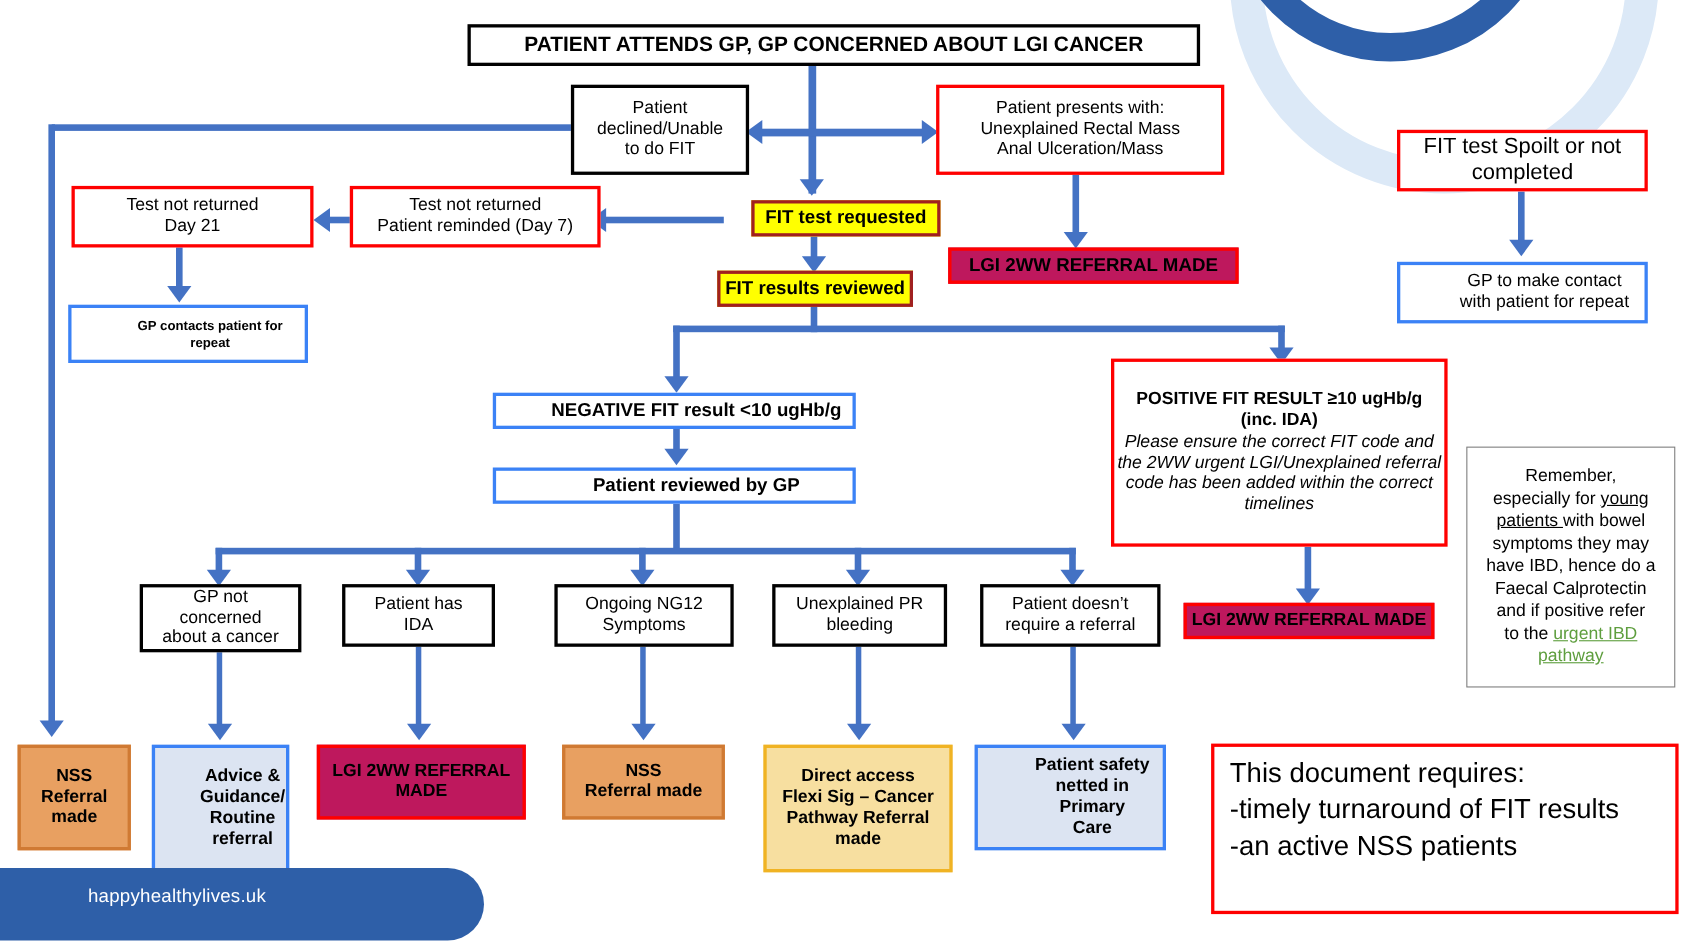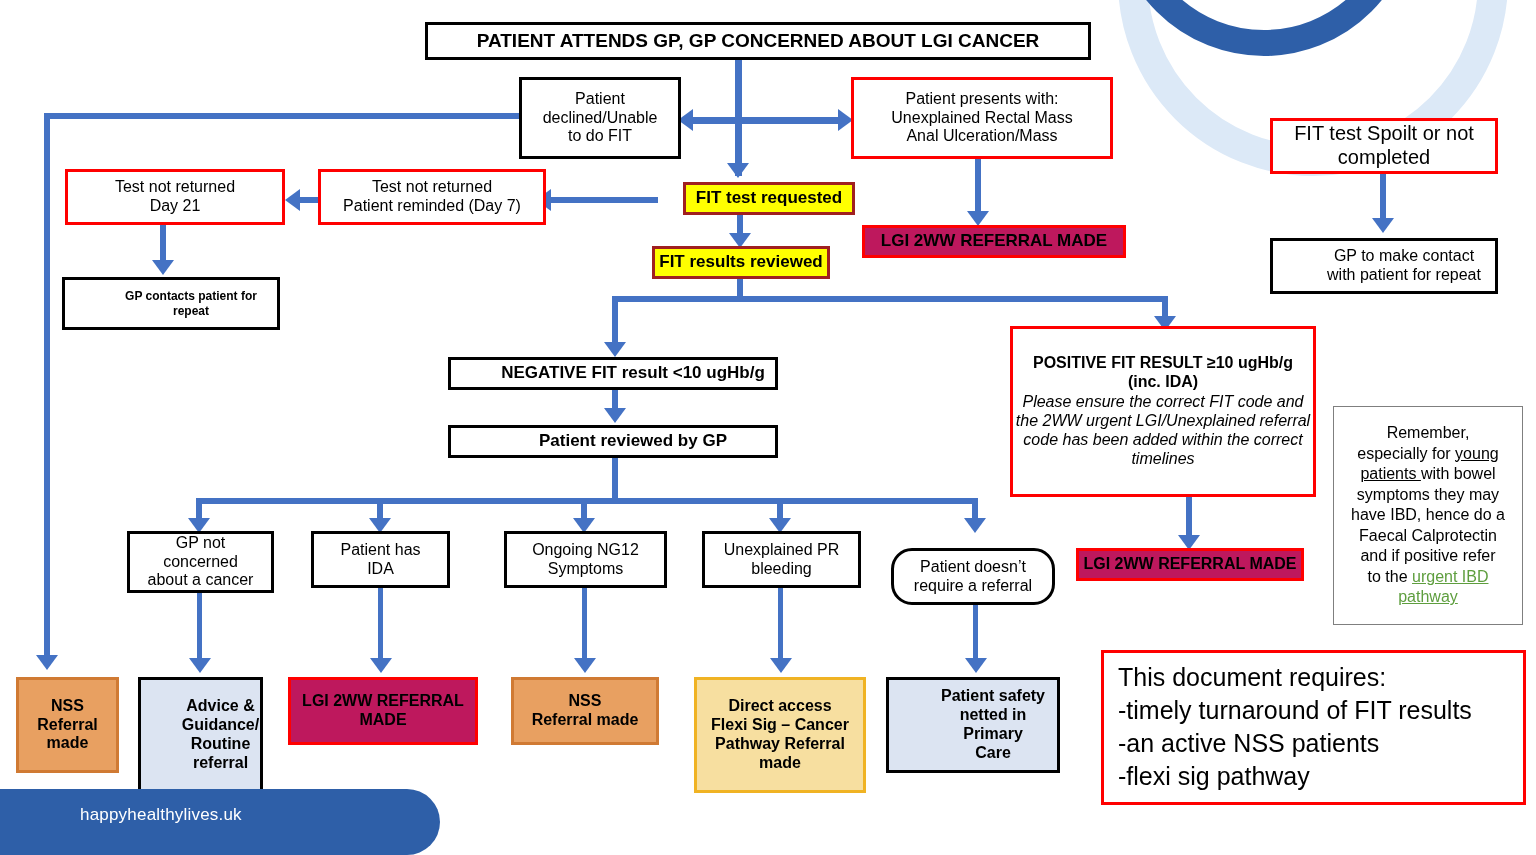--- a/index.html
+++ b/index.html
@@ -18,21 +18,21 @@
     align-items:center;
     justify-content:center;
     text-align:center;
     background:#ffffff;
     line-height:1.18;
     z-index:5;
   }
   .node .txt{display:block;width:100%;padding:0 4px;white-space:pre-line;}
   .b-black{border:3px solid #000000;}
   .b-red{border:3px solid #FF0000;}
-  .b-blue{border:3px solid #000000;padding-left:40px;}
+  .b-blue{border:3px solid #3b82f6;padding-left:40px;}
   .b-darkred{border:3px solid #A02020;}
   .b-orange{border:3px solid #D07A33;}
   .b-gold{border:3px solid #F0B323;}
   .b-grey{border:1.5px solid #7F7F7F;}
   .f-yellow{background:#FFFF00;}
   .f-red{background:#be185d;}
   .f-orange{background:#E8A061;}
   .f-lblue{background:#DCE4F2;}
   .f-gold{background:#F7DFA0;}
   .bold{font-weight:bold;}
@@ -226,21 +226,21 @@
   <div class="node b-black" style="left:504px;top:531px;width:163px;height:57px;font-size:16px;">
     <span class="txt">Ongoing NG12
 Symptoms</span>
   </div>
 
   <div class="node b-black" style="left:702px;top:531px;width:159px;height:57px;font-size:16px;">
     <span class="txt">Unexplained PR
 bleeding</span>
   </div>
 
-  <div class="node b-black" style="left:891px;top:548px;width:164px;height:57px;font-size:16px;border-radius:21px;">
+  <div class="node b-black" style="left:891px;top:531px;width:164px;height:57px;font-size:16px;">
     <span class="txt">Patient doesn’t
 require a referral</span>
   </div>
 
   <div class="node b-orange f-orange bold" style="left:16px;top:677px;width:103px;height:96px;font-size:16px;">
     <span class="txt">NSS
 Referral
 made</span>
   </div>
 
@@ -281,26 +281,25 @@
       <span class="u">patients </span><span>with bowel</span><br>
       <span>symptoms they may</span><br>
       <span>have IBD, hence do a</span><br>
       <span>Faecal Calprotectin</span><br>
       <span>and if positive refer</span><br>
       <span>to the </span><span class="glink">urgent IBD</span><br>
       <span class="glink">pathway</span>
     </span>
   </div>
 
-  <div class="node b-red" style="left:1101px;top:650px;width:425px;height:155px;align-items:flex-start;">
+  <div class="node b-red" style="left:1101px;top:676px;width:425px;height:155px;align-items:flex-start;">
     <div class="note-list">
       <div>This document requires:</div>
       <div>-timely turnaround of FIT results</div>
       <div>-an active NSS patients</div>
-      <div>-flexi sig pathway</div>
     </div>
   </div>
 
   <div id="footer">
     <span class="fl">happyhealthylives.uk</span>
   </div>
 
 </div>
 
 </body></html>

